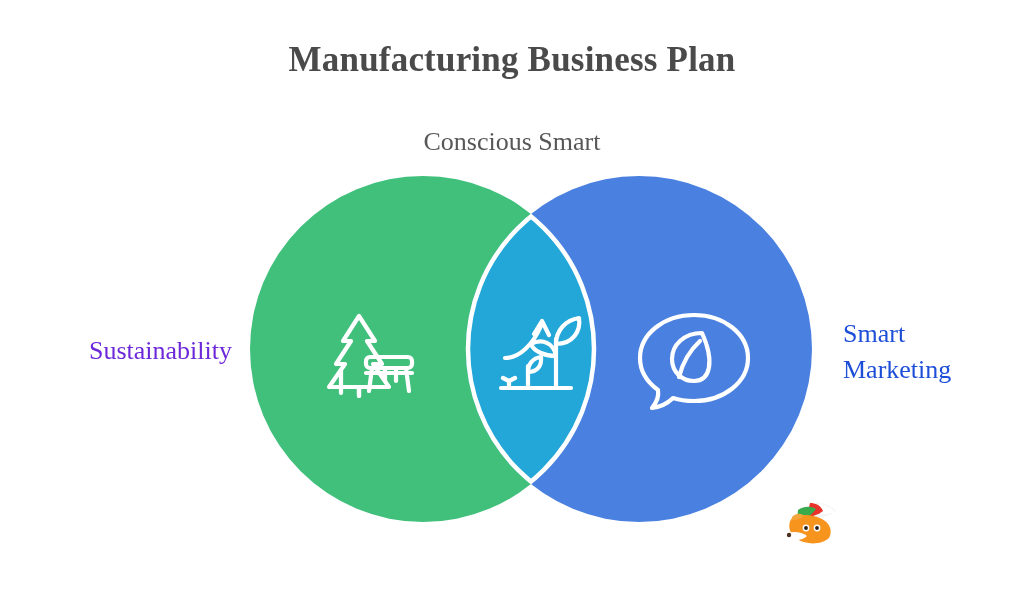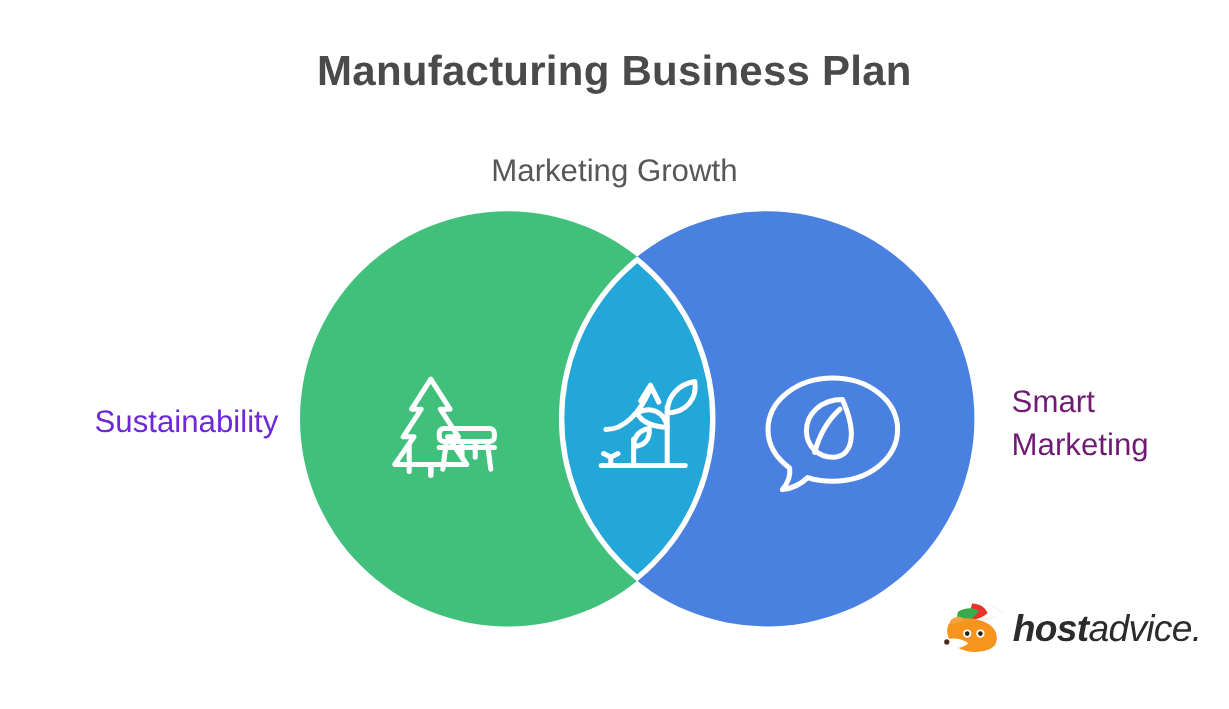--- a/index.html
+++ b/index.html
@@ -13,20 +13,21 @@
     font-family: "Liberation Sans", sans-serif;
     overflow: hidden;
     position: relative;
   }
 
   .canvas {
     position: absolute;
     left: 0; top: 0;
     width: 984px;
     height: 591px;
+    font-family: Liberation Serif, serif;
   }
 
   
   .title {
     position: absolute;
     left: 0;
     top: 40px;
     width: 1024px;
     text-align: center;
     font-size: 35px;
@@ -58,21 +59,21 @@
     color: #6d28d9;
     line-height: 34px;
   }
   .label-right {
     position: absolute;
     left: 843px;
     top: 316px;
     width: 180px;
     text-align: left;
     font-size: 26px;
-    color: #701a75;
+    color: #1d4ed8;
     line-height: 36px;
     white-space: pre-line;
   }
 
   
   .venn {
     position: absolute;
     left: 0;
     top: 0;
   }
@@ -104,21 +105,21 @@
   .logo-text .host { font-weight: bold; }
   .logo-text .advice { font-weight: normal; }
 </style>
 </head>
 <body>
 
 <div class="canvas">
 
   <div class="title">Manufacturing Business Plan</div>
 
-  <div class="label-top">Marketing Growth</div>
+  <div class="label-top">Conscious Smart</div>
 
   <div class="label-left">Sustainability</div>
 
   <div class="label-right">Smart
 Marketing</div>
 
   <svg class="venn" width="1024" height="591" viewBox="0 0 1024 591">
     <defs>
       <clipPath id="clipLeft">
         <circle cx="423" cy="349" r="173"></circle>
@@ -225,18 +226,15 @@
 
       <path d="M2 33 C 8 31 16 32 21 36 C 16 41 7 41 2 37 Z" fill="#ffffff"></path>
 
       <circle cx="3" cy="35" r="2.2" fill="#4a3020"></circle>
 
       <circle cx="20" cy="28" r="3.4" fill="#ffffff"></circle>
       <circle cx="31" cy="28" r="3.4" fill="#ffffff"></circle>
       <circle cx="20" cy="28" r="1.9" fill="#2b1c12"></circle>
       <circle cx="31" cy="28" r="1.9" fill="#2b1c12"></circle>
     </svg>
-    <div class="logo-text">
-      <span class="host">host</span><span class="advice">advice.</span>
-    </div>
   </div>
 
 </div>
 
 </body></html>

